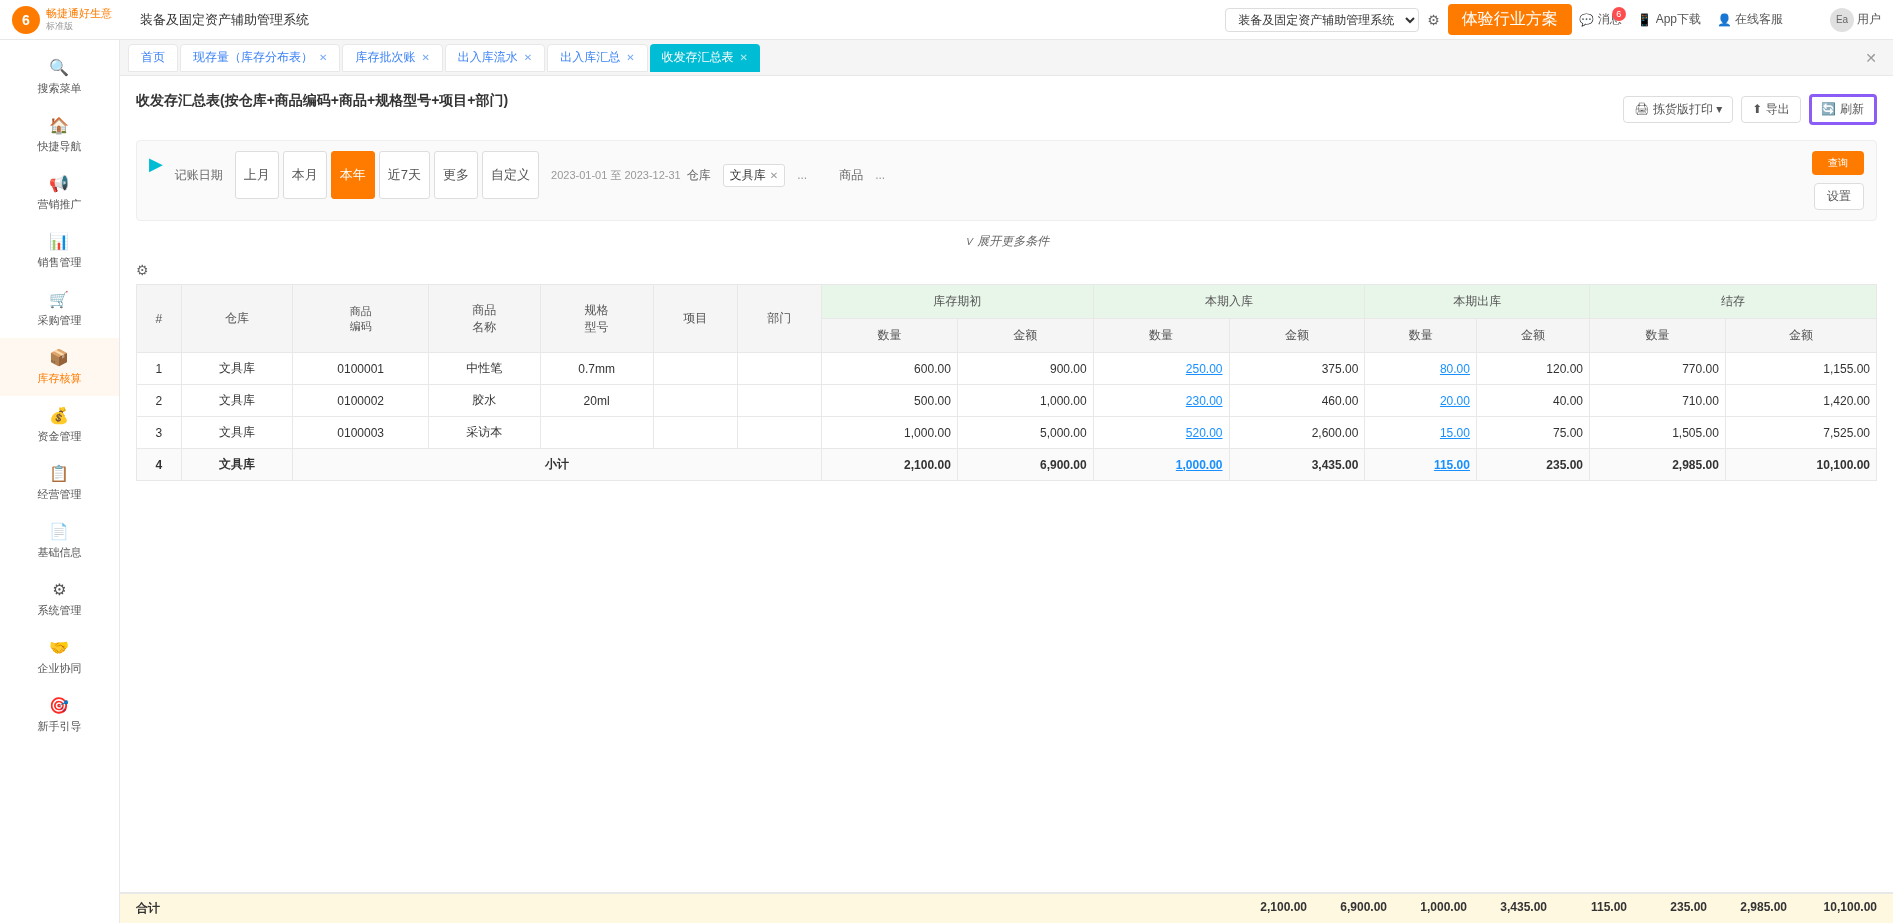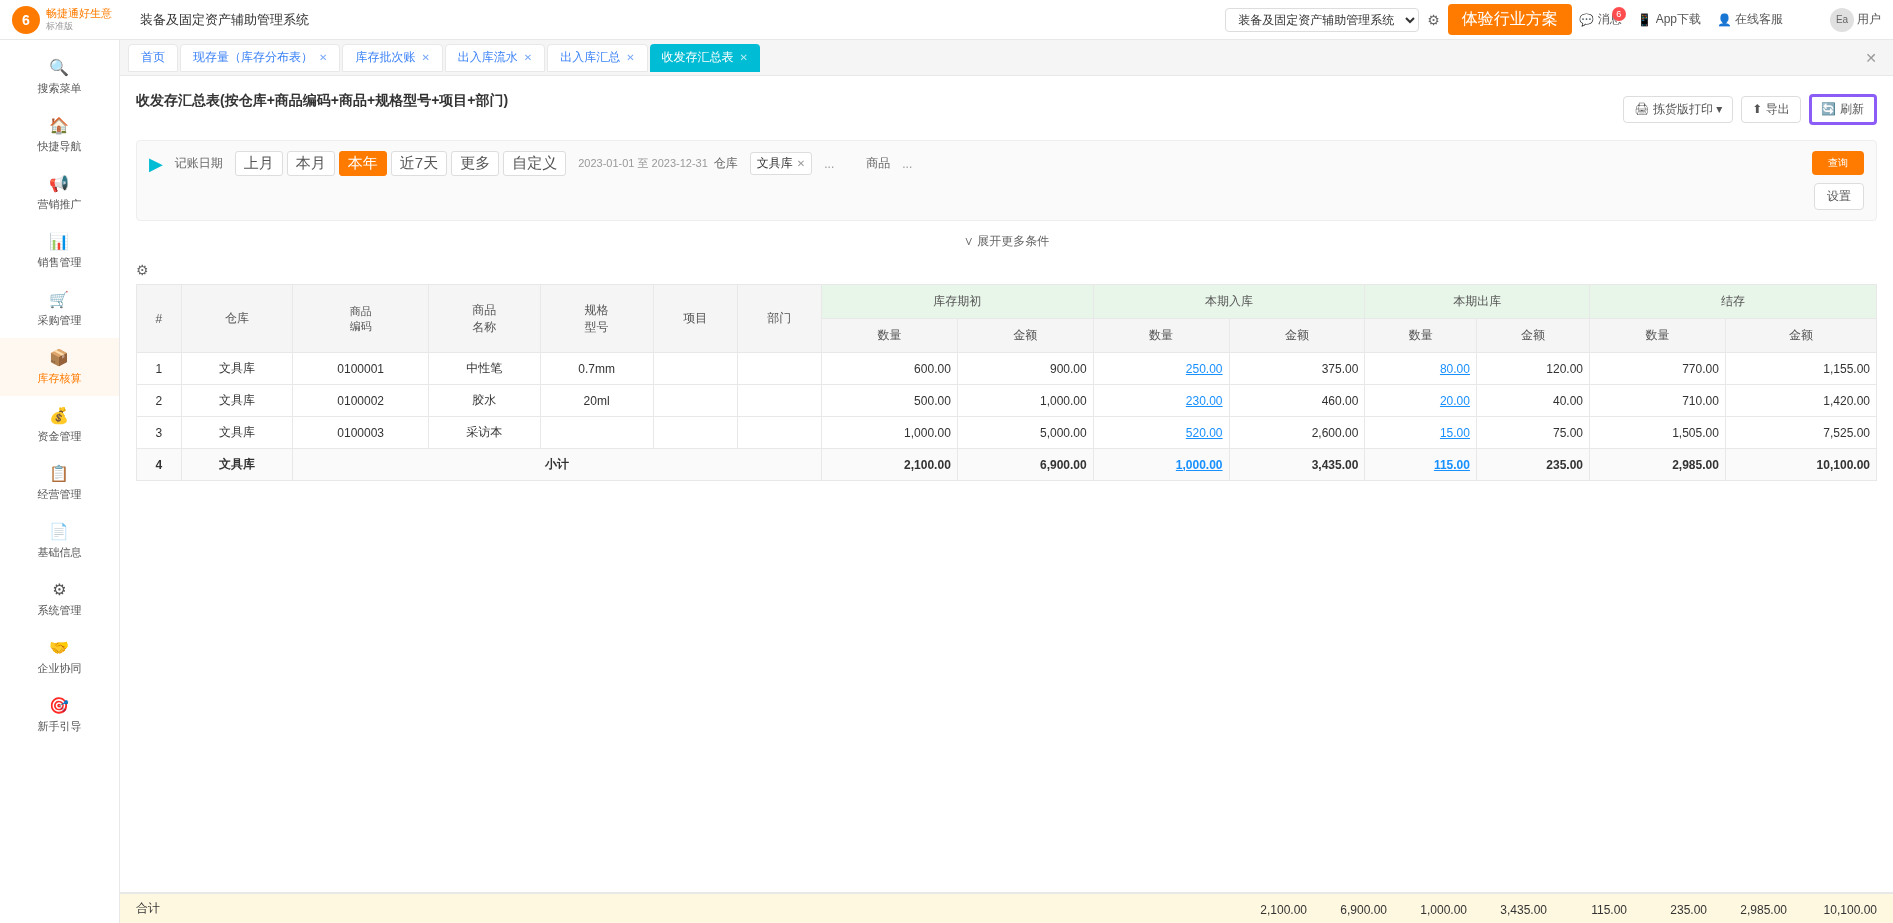--- a/index.html
+++ b/index.html
@@ -45,48 +45,48 @@
     
     .page-title { font-size: 14px; font-weight: bold; color: #333; margin-bottom: 16px; }
 
     
     .filter-bar { display: flex; align-items: flex-start; gap: 12px; margin-bottom: 12px; background: #fafafa; border: 1px solid #eee; border-radius: 4px; padding: 10px 12px; }
     .filter-arrow { color: #00bcd4; font-size: 18px; cursor: pointer; padding-top: 2px; }
     .filter-section { display: flex; gap: 6px; }
     .filter-row { display: flex; align-items: center; gap: 12px; }
     .filter-label { font-size: 12px; color: #666; white-space: nowrap; }
     .filter-date-btns { display: flex; gap: 4px; }
-    .date-btn { padding: 2px 8px; border-radius: 3px; border: 1px solid #ddd; background: #fff; font-size: 15px; cursor: pointer; color: #555; }
+    .date-btn { padding: 14px 8px; border-radius: 3px; border: 1px solid #ddd; background: #fff; font-size: 13px; cursor: pointer; color: #555; }
     .date-btn.active { background: #ff7b00; color: white; border-color: #ff7b00; }
     .date-range { font-size: 11px; color: #999; }
     .warehouse-tag { background: #fff; border: 1px solid #ddd; border-radius: 3px; padding: 2px 6px; font-size: 12px; color: #333; display: flex; align-items: center; gap: 4px; }
     .tag-close { color: #999; cursor: pointer; font-size: 10px; }
     .filter-more { color: #999; cursor: pointer; font-size: 12px; }
     .filter-actions { display: flex; gap: 8px; margin-left: auto; flex-direction: column; align-items: flex-end; }
     .btn-query { background: #ff7b00; color: white; border: none; border-radius: 4px; padding: 5px 16px; font-size: 10px; cursor: pointer; }
     .btn-settings { background: #fff; border: 1px solid #ddd; border-radius: 4px; padding: 4px 12px; font-size: 12px; cursor: pointer; color: #555; }
 
     
     .expand-more { text-align: center; margin-bottom: 12px; }
-    .expand-btn { color: #666; font-size: 12px; cursor: pointer; background: none; border: none; }
+    .expand-btn { color: #666; font-size: 12px; cursor: pointer; background: none; border: none; font-style: italic; }
     .btn-print { background: #fff; border: 1px solid #ddd; border-radius: 4px; padding: 4px 10px; font-size: 12px; cursor: pointer; color: #555; }
     .btn-export { background: #fff; border: 1px solid #ddd; border-radius: 4px; padding: 4px 10px; font-size: 12px; cursor: pointer; color: #555; }
     .btn-refresh { background: #fff; border: 3px solid #8b5cf6; border-radius: 4px; padding: 4px 10px; font-size: 12px; cursor: pointer; color: #555; }
 
     
     .data-table { width: 100%; border-collapse: collapse; font-size: 12px; }
     .data-table th { background: #f5f5f5; color: #555; font-weight: normal; padding: 8px 6px; border: 1px solid #e8e8e8; text-align: center; white-space: nowrap; }
     .data-table td { padding: 7px 6px; border: 1px solid #e8e8e8; text-align: center; white-space: nowrap; }
     .data-table .subtotal-row td { font-weight: bold; background: #fafafa; }
     .data-table .link { color: #1890ff; text-decoration: underline; cursor: pointer; }
     .data-table .num-right { text-align: right; }
     .col-group-header { background: #e8f5e9 !important; }
 
     
-    .bottom-total { background: #fff8e1; border-top: 2px solid #e8e8e8; padding: 6px 16px; display: flex; align-items: flex-end; gap: 0; font-size: 12px; font-weight: normal; }
+    .bottom-total { background: #fff8e1; border-top: 2px solid #e8e8e8; padding: 6px 16px; display: flex; align-items: flex-start; gap: 0; font-size: 12px; font-weight: bold; }
   </style>
 </head>
 <body>
 
 <div class="top-bar">
   <div class="logo-area">
     <div class="logo-icon">6</div>
     <div>
       <div class="logo-text">畅捷通好生意</div>
       <div class="logo-sub">标准版</div>

